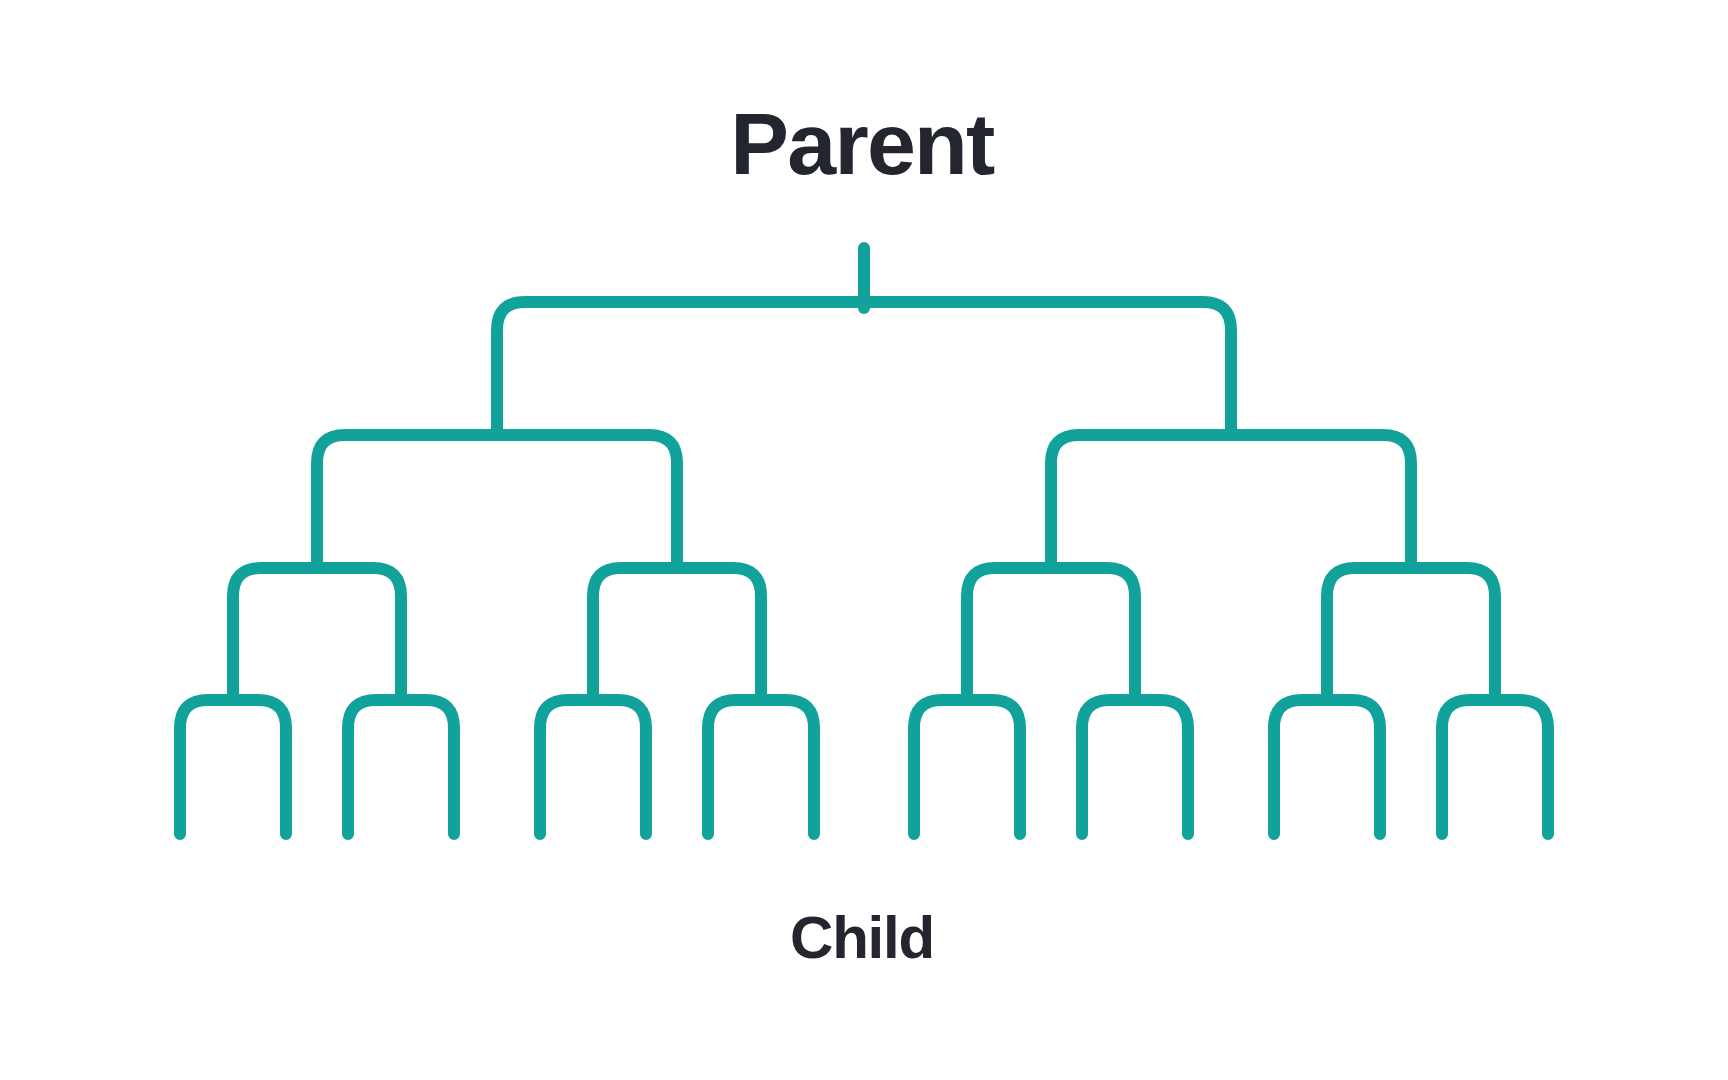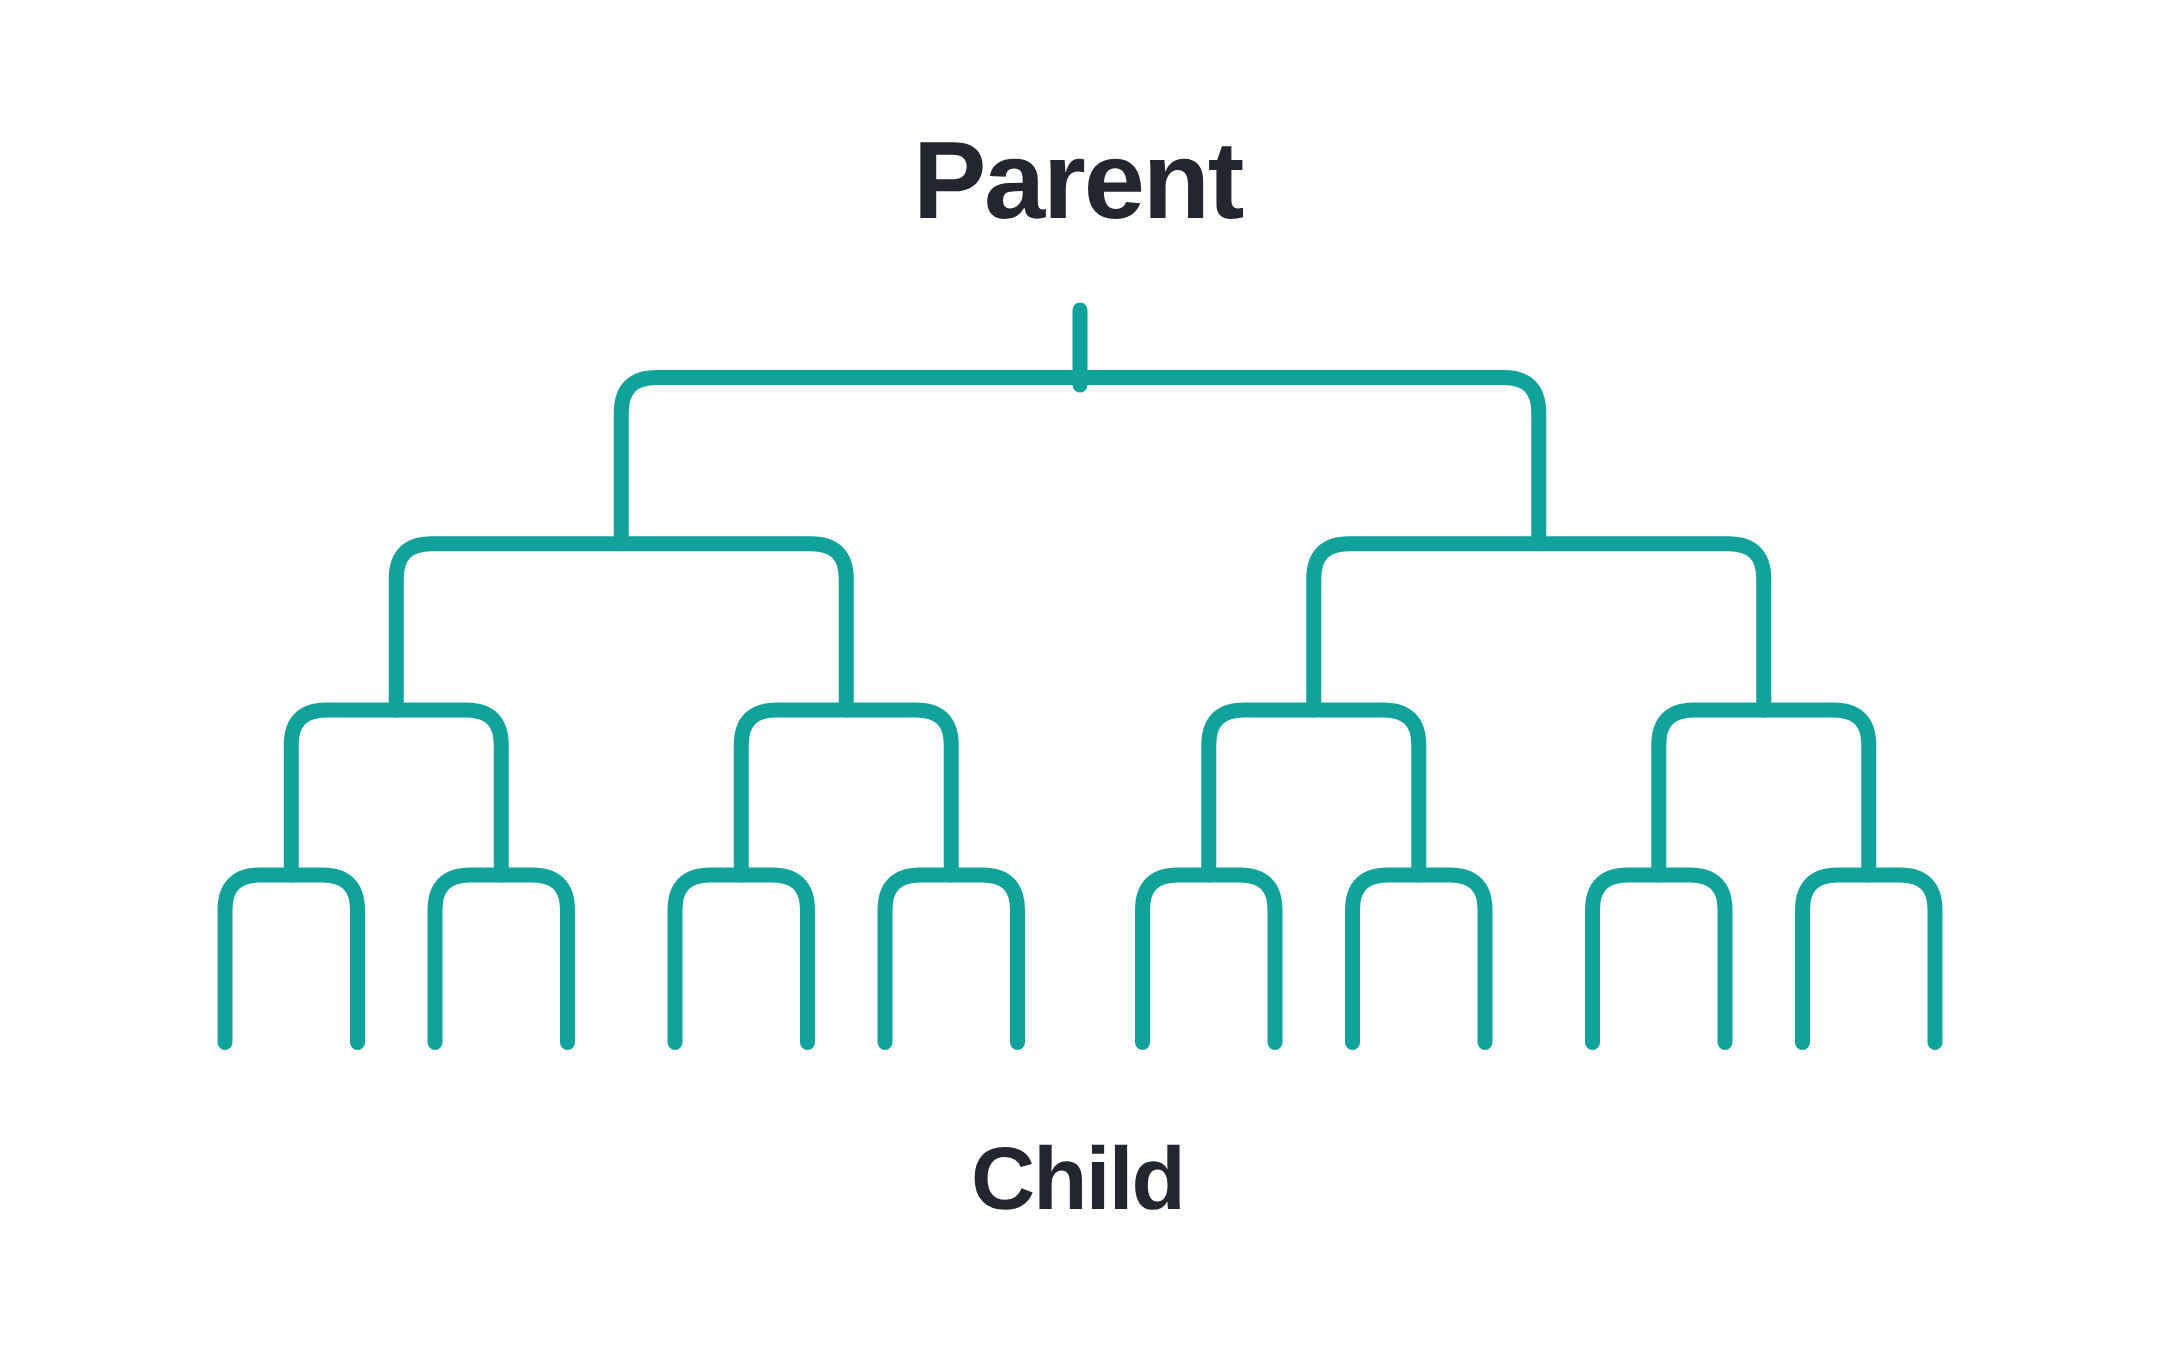--- a/index.html
+++ b/index.html
@@ -54,15 +54,15 @@
         <path d="M 348 834 L 348 728 Q 348 700 376 700 L 426 700 Q 454 700 454 728 L 454 834"></path>
         <path d="M 540 834 L 540 728 Q 540 700 568 700 L 618 700 Q 646 700 646 728 L 646 834"></path>
         <path d="M 708 834 L 708 728 Q 708 700 736 700 L 786 700 Q 814 700 814 728 L 814 834"></path>
         <path d="M 914 834 L 914 728 Q 914 700 942 700 L 992 700 Q 1020 700 1020 728 L 1020 834"></path>
         <path d="M 1082 834 L 1082 728 Q 1082 700 1110 700 L 1160 700 Q 1188 700 1188 728 L 1188 834"></path>
         <path d="M 1274 834 L 1274 728 Q 1274 700 1302 700 L 1352 700 Q 1380 700 1380 728 L 1380 834"></path>
         <path d="M 1442 834 L 1442 728 Q 1442 700 1470 700 L 1520 700 Q 1548 700 1548 728 L 1548 834"></path>
       </g>
   </svg>
 
-  <div class="node-label" id="child-label" style="left: 862px; top: 908px; font-size: 71px; color: rgb(35, 37, 47);">Child</div>
+  <div class="node-label" id="child-label" style="left: 862px; top: 908px; font-size: 60px; color: rgb(35, 37, 47);">Child</div>
 
 </div>
 
 </body></html>

